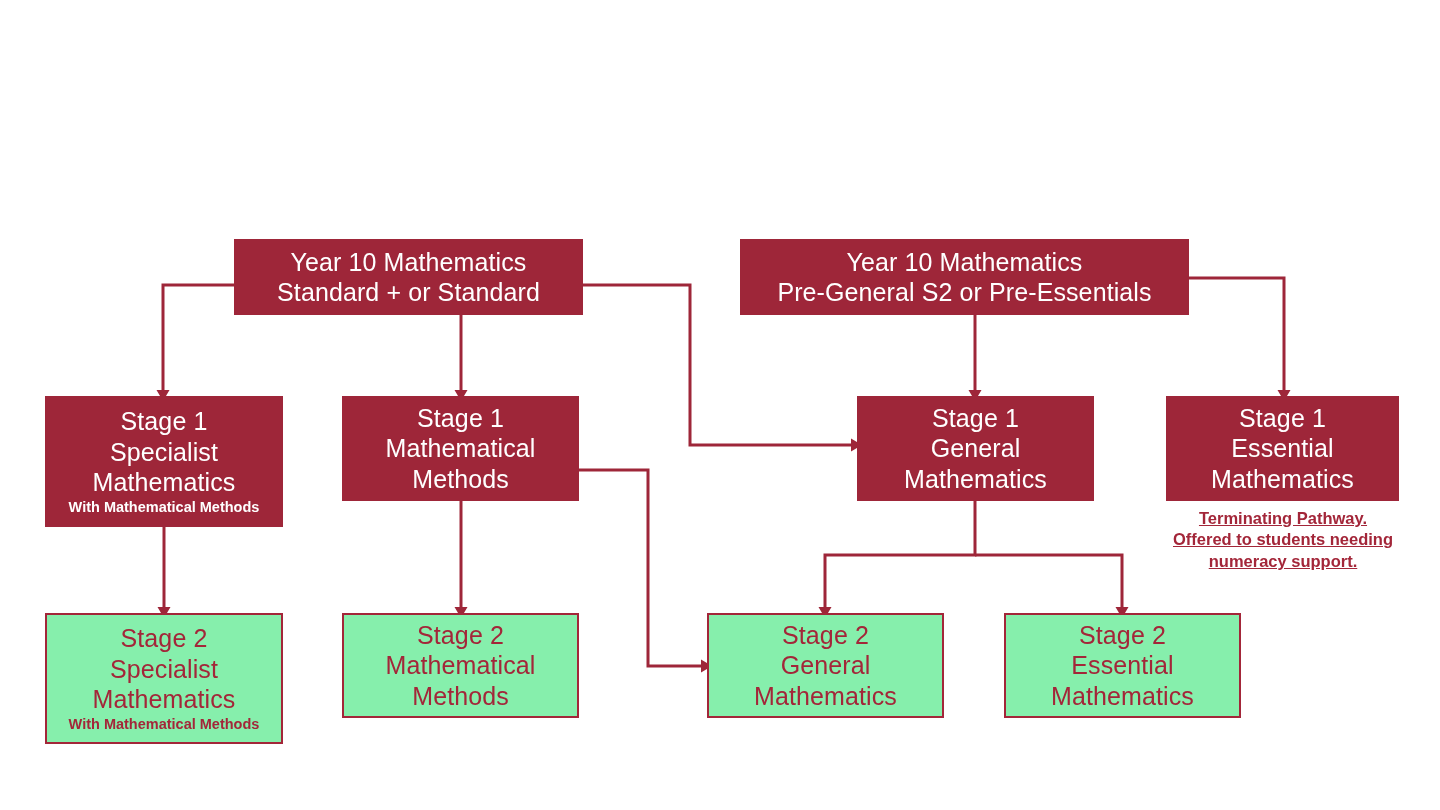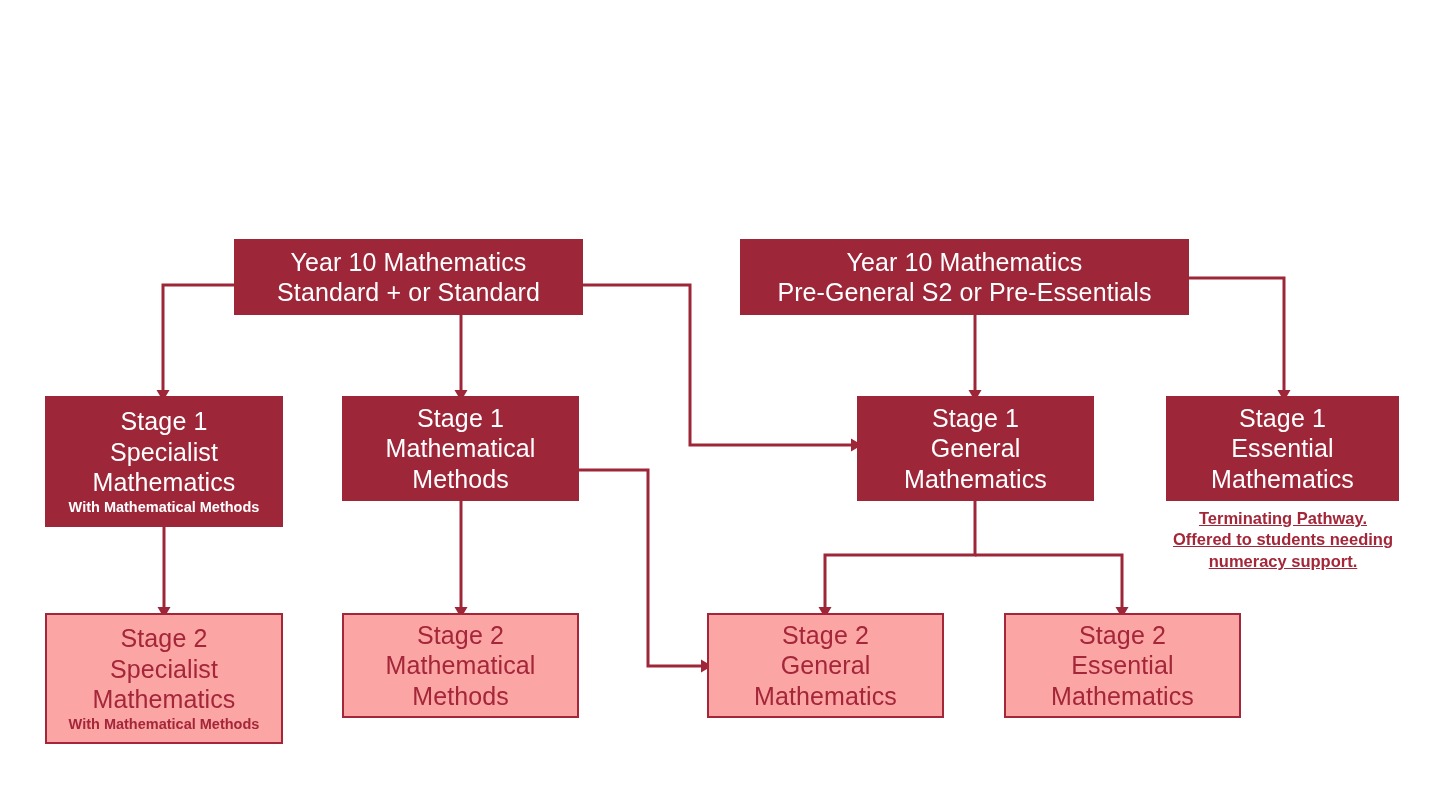--- a/index.html
+++ b/index.html
@@ -36,21 +36,21 @@
     justify-content: center;
     text-align: center;
     line-height: 1.22;
   }
   .node.filled {
     background: #9e2639;
     color: #ffffff;
     border: 1px solid #9e2639;
   }
   .node.outlined {
-    background: #fca5a5;
+    background: #86efac;
     color: #a32639;
     border: 2px solid #a32639;
   }
   .node-title {
     font-size: 25px;
     font-weight: 400;
     white-space: pre-line;
     letter-spacing: 0.1px;
   }
   .node-sub {

